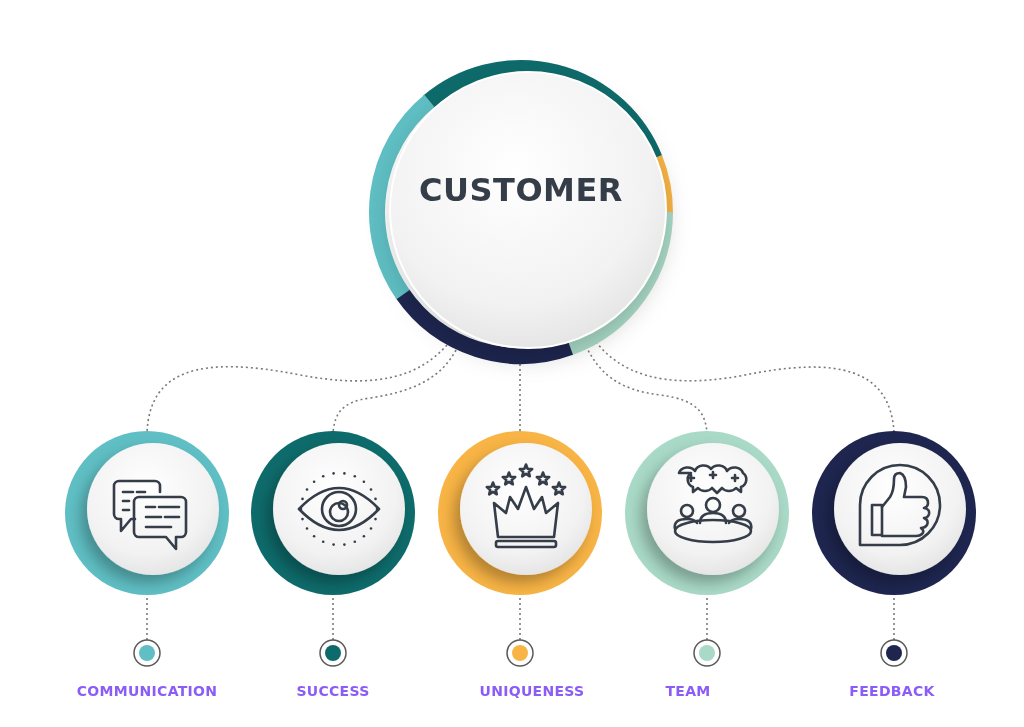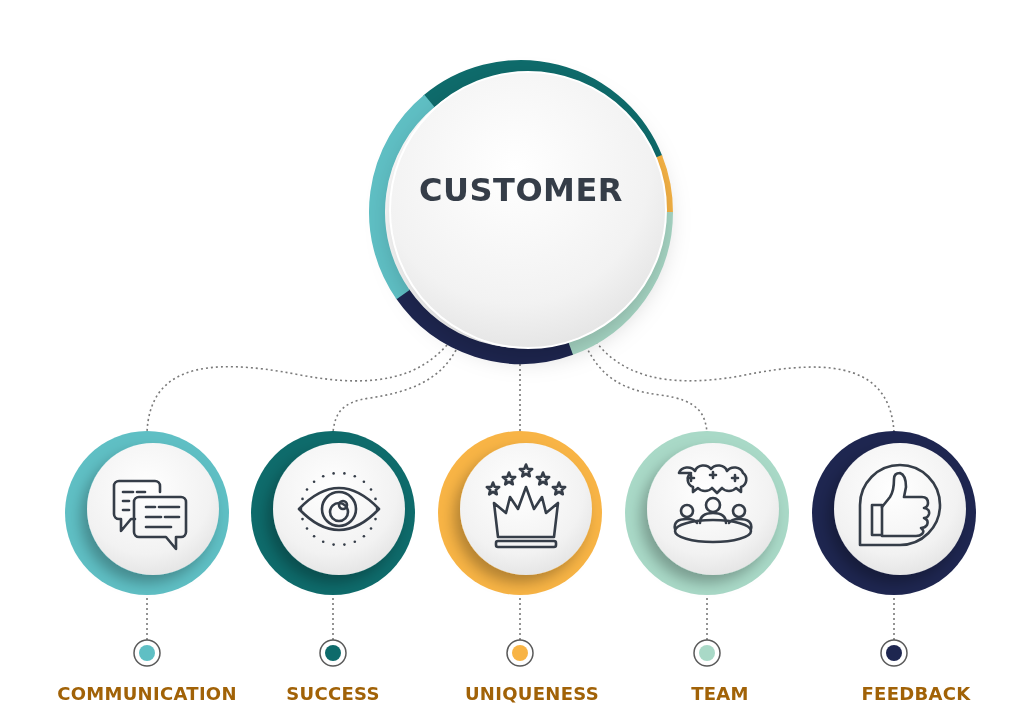--- a/index.html
+++ b/index.html
@@ -7,21 +7,21 @@
          font-family: "DejaVu Sans", "Liberation Sans", sans-serif; }
   #canvas { position: absolute; left: 0; top: 0; width: 1024px; height: 727px; }
   .title {
     position: absolute; left: 371px; top: 168px; width: 300px;
     text-align: center; color: #353d48; font-weight: bold;
     font-size: 32px; line-height: 44px; letter-spacing: 0.5px;
   }
   .title span { display: block; }
   .label {
     position: absolute; top: 683px; width: 200px; text-align: center;
-    color: #a16207; font-weight: bold; font-size: 18px; letter-spacing: 0.3px;
+    color: #8b5cf6; font-weight: bold; font-size: 14px; letter-spacing: 0.3px;
   }
 </style>
 </head>
 <body>
 
 <svg id="canvas" width="1024" height="727" viewBox="0 0 1024 727" xmlns="http://www.w3.org/2000/svg">
   <defs>
     <radialGradient id="discGrad" cx="45%" cy="35%" r="70%">
       <stop offset="0%" stop-color="#ffffff"></stop>
       <stop offset="70%" stop-color="#f2f2f2"></stop>
@@ -159,14 +159,14 @@
     </g>
 </svg>
 
 <div class="title">
   <span>CUSTOMER</span>
 </div>
 
 <div class="label" style="left:47px">COMMUNICATION</div>
 <div class="label" style="left:233px">SUCCESS</div>
 <div class="label" style="left:432px">UNIQUENESS</div>
-<div class="label" style="left:620px">TEAM</div>
-<div class="label" style="left:816px">FEEDBACK</div>
+<div class="label" style="left:588px">TEAM</div>
+<div class="label" style="left:792px">FEEDBACK</div>
 
 </body></html>

